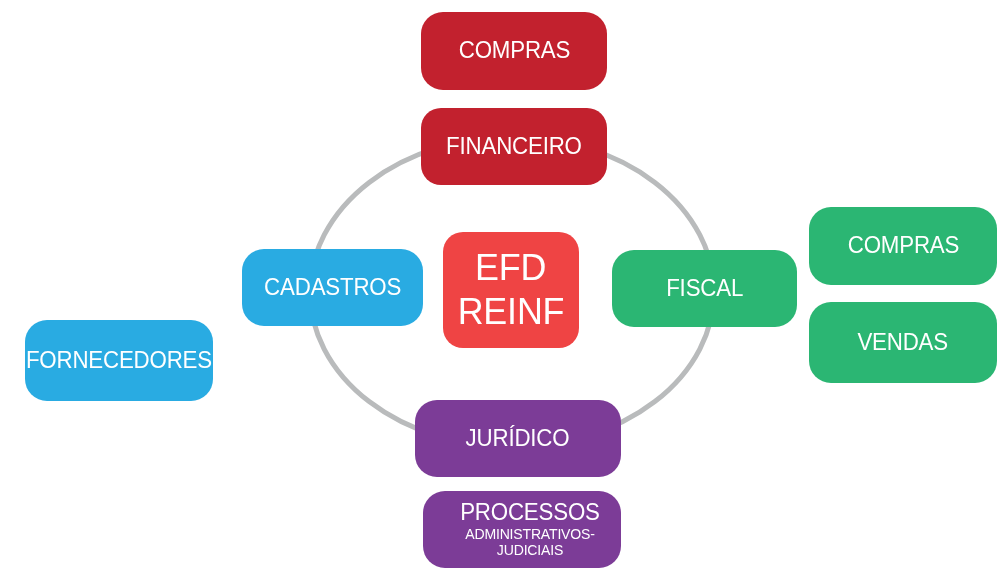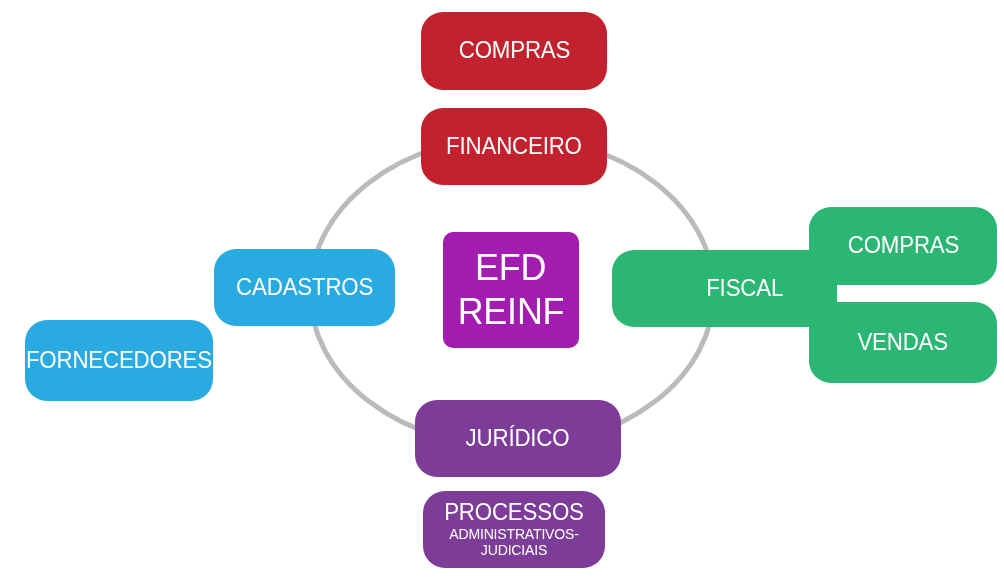--- a/index.html
+++ b/index.html
@@ -33,22 +33,22 @@
     text-align: center;
     font-size: 23px;
     letter-spacing: -0.2px;
     line-height: 1.1;
   }
   .node .label { transform: scaleX(0.97); }
   #node-compras-top   { left: 421px; top: 12px;  width: 186px; height: 78px; }
   #node-financeiro    { left: 421px; top: 108px; width: 186px; height: 77px; }
   #node-clientes      { left: 25px;  top: 200px; width: 188px; height: 78px; }
   #node-fornecedores  { left: 25px;  top: 296px; width: 188px; height: 81px; margin-top: 24px; }
-  #node-cadastros     { left: 214px; top: 249px; width: 181px; height: 77px; }
-  #node-fiscal        { left: 612px; top: 250px; width: 185px; height: 77px; padding-left: 40px; }
+  #node-cadastros     { left: 242px; top: 249px; width: 181px; height: 77px; }
+  #node-fiscal        { left: 612px; top: 250px; width: 185px; height: 77px; }
   #node-compras-right { left: 809px; top: 207px; width: 188px; height: 78px; }
   #node-vendas        { left: 809px; top: 302px; width: 188px; height: 81px; }
   #node-juridico      { left: 415px; top: 400px; width: 206px; height: 77px; }
   #node-processos     { left: 423px; top: 491px; width: 182px; height: 77px; flex-direction: column; }
   #node-efd-reinf {
     left: 443px; top: 232px; width: 136px; height: 116px;
     border-radius: 20px;
     font-size: 37px;
     flex-direction: column;
     line-height: 1.18;
@@ -66,52 +66,52 @@
 <div class="stage">
 
   <svg class="ring-svg" viewBox="0 0 1004 585" xmlns="http://www.w3.org/2000/svg">
     <ellipse cx="512" cy="292" rx="202" ry="155" fill="none" stroke-width="5" stroke="#B9BBBC"></ellipse>
   </svg>
 
   <div class="node" id="node-compras-top" style="background: rgb(194, 33, 46);">
     <span class="label">COMPRAS</span>
   </div>
 
-  <div class="node" id="node-financeiro" style="background: rgb(194, 33, 46);">
+  <div class="node" id="node-financeiro" style="background: rgb(194, 33, 46); border-radius: 20px;">
     <span class="label">FINANCEIRO</span>
   </div>
 
 
   <div class="node" id="node-fornecedores" style="background: rgb(41, 171, 226);">
     <span class="label">FORNECEDORES</span>
   </div>
 
   <div class="node" id="node-cadastros" style="background: rgb(41, 171, 226);">
     <span class="label">CADASTROS</span>
   </div>
 
-  <div class="node" id="node-efd-reinf" style="background: #a21caf; border-radius: 10px;">
+  <div class="node" id="node-efd-reinf" style="background: #ef4444;">
     <span class="label">EFD</span>
     <span class="label">REINF</span>
   </div>
 
   <div class="node" id="node-fiscal" style="background: rgb(43, 182, 115);">
     <span class="label">FISCAL</span>
   </div>
 
   <div class="node" id="node-compras-right" style="background: rgb(43, 182, 115);">
     <span class="label">COMPRAS</span>
   </div>
 
   <div class="node" id="node-vendas" style="background: rgb(43, 182, 115);">
     <span class="label">VENDAS</span>
   </div>
 
   <div class="node" id="node-juridico" style="background: rgb(124, 60, 151);">
     <span class="label">JURÍDICO</span>
   </div>
 
-  <div class="node" id="node-processos" style="background: rgb(124, 60, 151);">
+  <div class="node" id="node-processos" style="background: rgb(124, 60, 151); padding-left: 16px;">
     <span class="label">PROCESSOS</span>
     <span class="sublabel">ADMINISTRATIVOS-JUDICIAIS</span>
   </div>
 
 </div>
 
 </body></html>

